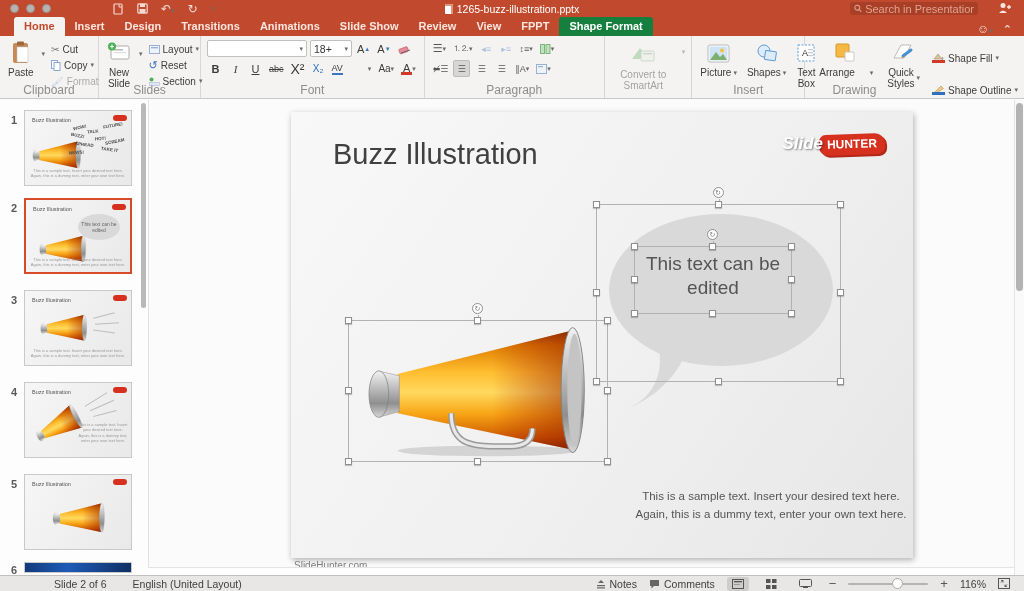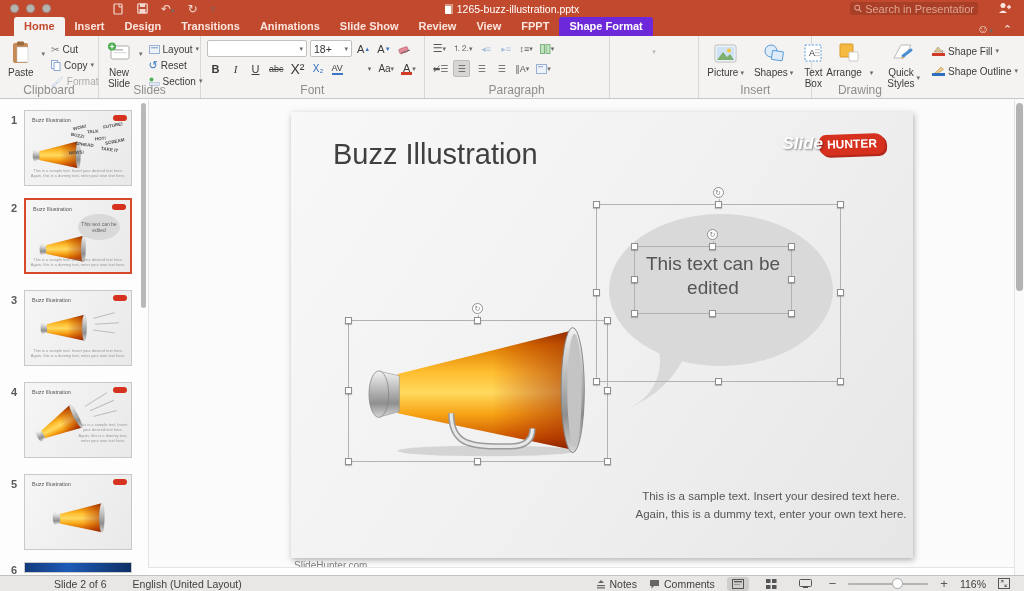--- a/index.html
+++ b/index.html
@@ -16,21 +16,21 @@
   .tb-file .doc-ico { display:inline-block; width:8px; height:10px; background:#fff; border-radius:1px; margin-right:4px; vertical-align:-1px; box-shadow:inset -2px 2px 0 #d8987f; }
   .searchbox { position:absolute; right:46px; top:2px; width:128px; height:13px; background:#a93f26; border-radius:3px; display:flex; align-items:center; padding:0 4px; }
   .searchbox input { background:transparent; border:none; outline:none; color:#f2cfc4; font-size:11px; width:100%; font-family:inherit; }
   .searchbox input::placeholder { color:#e0a391; }
   .share-ico { position:absolute; right:12px; top:2px; }
 
   
   .tabbar { position:absolute; left:0; top:17px; width:1024px; height:19px; background:#c14a2e; display:flex; align-items:flex-end; padding-left:14px; }
   .tab { color:#fbe6df; font-size:11px; font-weight:bold; padding:3px 10px 4px; border-radius:3px 3px 0 0; cursor:default; white-space:nowrap; }
   .tab.active { background:#f4f3f1; color:#c14a2e; }
-  .tab.contextual { background:#6d28d9; color:#fff; }
+  .tab.contextual { background:#15803d; color:#fff; }
   .tab-right { margin-left:auto; display:flex; align-items:center; gap:10px; padding-right:12px; color:#f3d9d1; font-size:11px; }
 
   
   .ribbon { position:absolute; left:0; top:36px; width:1024px; height:63px; background:#f4f3f1; border-bottom:1px solid #c9c7c5; display:flex; }
   .rgroup { position:relative; height:100%; border-right:1px solid #d9d7d5; padding:4px 6px 12px; display:flex; gap:6px; align-items:flex-start; }
   .rglabel { position:absolute; bottom:1px; left:0; right:0; text-align:center; font-size:12px; color:#8f8d8b; }
   .bigbtn { display:flex; flex-direction:column; align-items:center; font-size:10px; color:#3c3c3c; text-align:center; line-height:1.1; padding:1px 2px; }
   .bigbtn .bico { height:24px; display:flex; align-items:center; justify-content:center; margin-bottom:2px; }
   .stack { display:flex; flex-direction:column; gap:2px; margin-top:2px; }
   .smallbtn { display:flex; align-items:center; gap:3px; font-size:10px; color:#3c3c3c; height:14px; white-space:nowrap; }
@@ -345,20 +345,30 @@
             <rect x="0.5" y="0.5" width="10" height="9" fill="#eef3fa" stroke="#9ab1d4"></rect>
             <rect x="2" y="2" width="5" height="1.2" fill="#9ab1d4"></rect>
           </svg>
           <span class="carat">▾</span>
         </div>
     </div>
     <div class="rglabel">Paragraph</div>
   </div>
 
   <div class="rgroup" style="width:92px; justify-content:center;">
+    <div class="bigbtn disabled" style="opacity:.45; margin-top:2px;">
+      <span class="bico">
+        <svg width="26" height="20" viewBox="0 0 26 20">
+            <path d="M2 14 L10 3 L14 8 L10 14 Z" fill="#7fbf7f"></path>
+            <rect x="11" y="6" width="13" height="10" rx="1" fill="#e8efe8" stroke="#9bb59b"></rect>
+            <rect x="13" y="8" width="9" height="1.4" fill="#9bb59b"></rect>
+          </svg>
+      </span>
+      <span>Convert to SmartArt</span>
+    </div>
     <span class="carat" style="margin-top:8px;opacity:.45;">▾</span>
     <div class="rglabel"></div>
   </div>
 
   <div class="rgroup" style="width:113px; justify-content:space-around;">
     <div class="bigbtn">
       <span class="bico">
         <svg width="23" height="19" viewBox="0 0 23 19">
             <rect x="1" y="1" width="21" height="17" rx="2" fill="#fff" stroke="#b9b9b9"></rect>
             <rect x="2.5" y="2.5" width="18" height="14" fill="#cfe3f5"></rect>
@@ -399,39 +409,39 @@
   </div>
 
   <div class="rgroup" style="flex:1; border-right:none; padding-left:12px; gap:10px;">
     <div class="bigbtn">
       <span class="bico">
         <svg width="24" height="22" viewBox="0 0 24 22">
             <rect x="2" y="2" width="13" height="13" rx="1" fill="#f5b942" stroke="#d79a28"></rect>
             <rect x="11" y="10" width="9" height="9" rx="1" fill="#fff" stroke="#c9c9c9"></rect>
           </svg>
       </span>
-      <span style="display:flex;align-items:center;gap:8px;">
+      <span style="display:flex;align-items:center;gap:15px;">
           <span>Arrange</span>
           <span class="carat">▾</span>
         </span>
     </div>
     <div class="bigbtn">
       <span class="bico">
         <svg width="26" height="22" viewBox="0 0 26 22">
             <path d="M3 16 L10 3 L20 3 L13 16 Z" fill="#fff" stroke="#bbb"></path>
             <path d="M12 14 L20 8" stroke="#4a8fd4" stroke-width="3" stroke-linecap="round"></path>
             <path d="M10 16 q2 -2 3 -1 q-1 2 -3 1" fill="#e8a33d"></path>
           </svg>
       </span>
       <span style="display:flex;align-items:center;gap:2px;">
           <span>Quick Styles</span>
           <span class="carat">▾</span>
         </span>
     </div>
-    <div class="stack" style="gap:6px; margin-top:4px;justify-content:space-between;">
+    <div class="stack" style="gap:18px; margin-top:11px;justify-content:space-between;">
       <div class="smallbtn">
         <span style="display:flex;flex-direction:column;align-items:center;">
             <svg width="13" height="9" viewBox="0 0 13 9">
               <path d="M2 6 L6 1 L10 6 Z" fill="#d8c49a" stroke="#a98f5e" stroke-width=".6"></path>
               <path d="M10 4 q2 2 0 3" stroke="#888" fill="none"></path>
             </svg>
             <span class="redbar" style="width:13px;"></span>
           </span>
         <span>Shape Fill</span>
           <span class="carat">▾</span>

